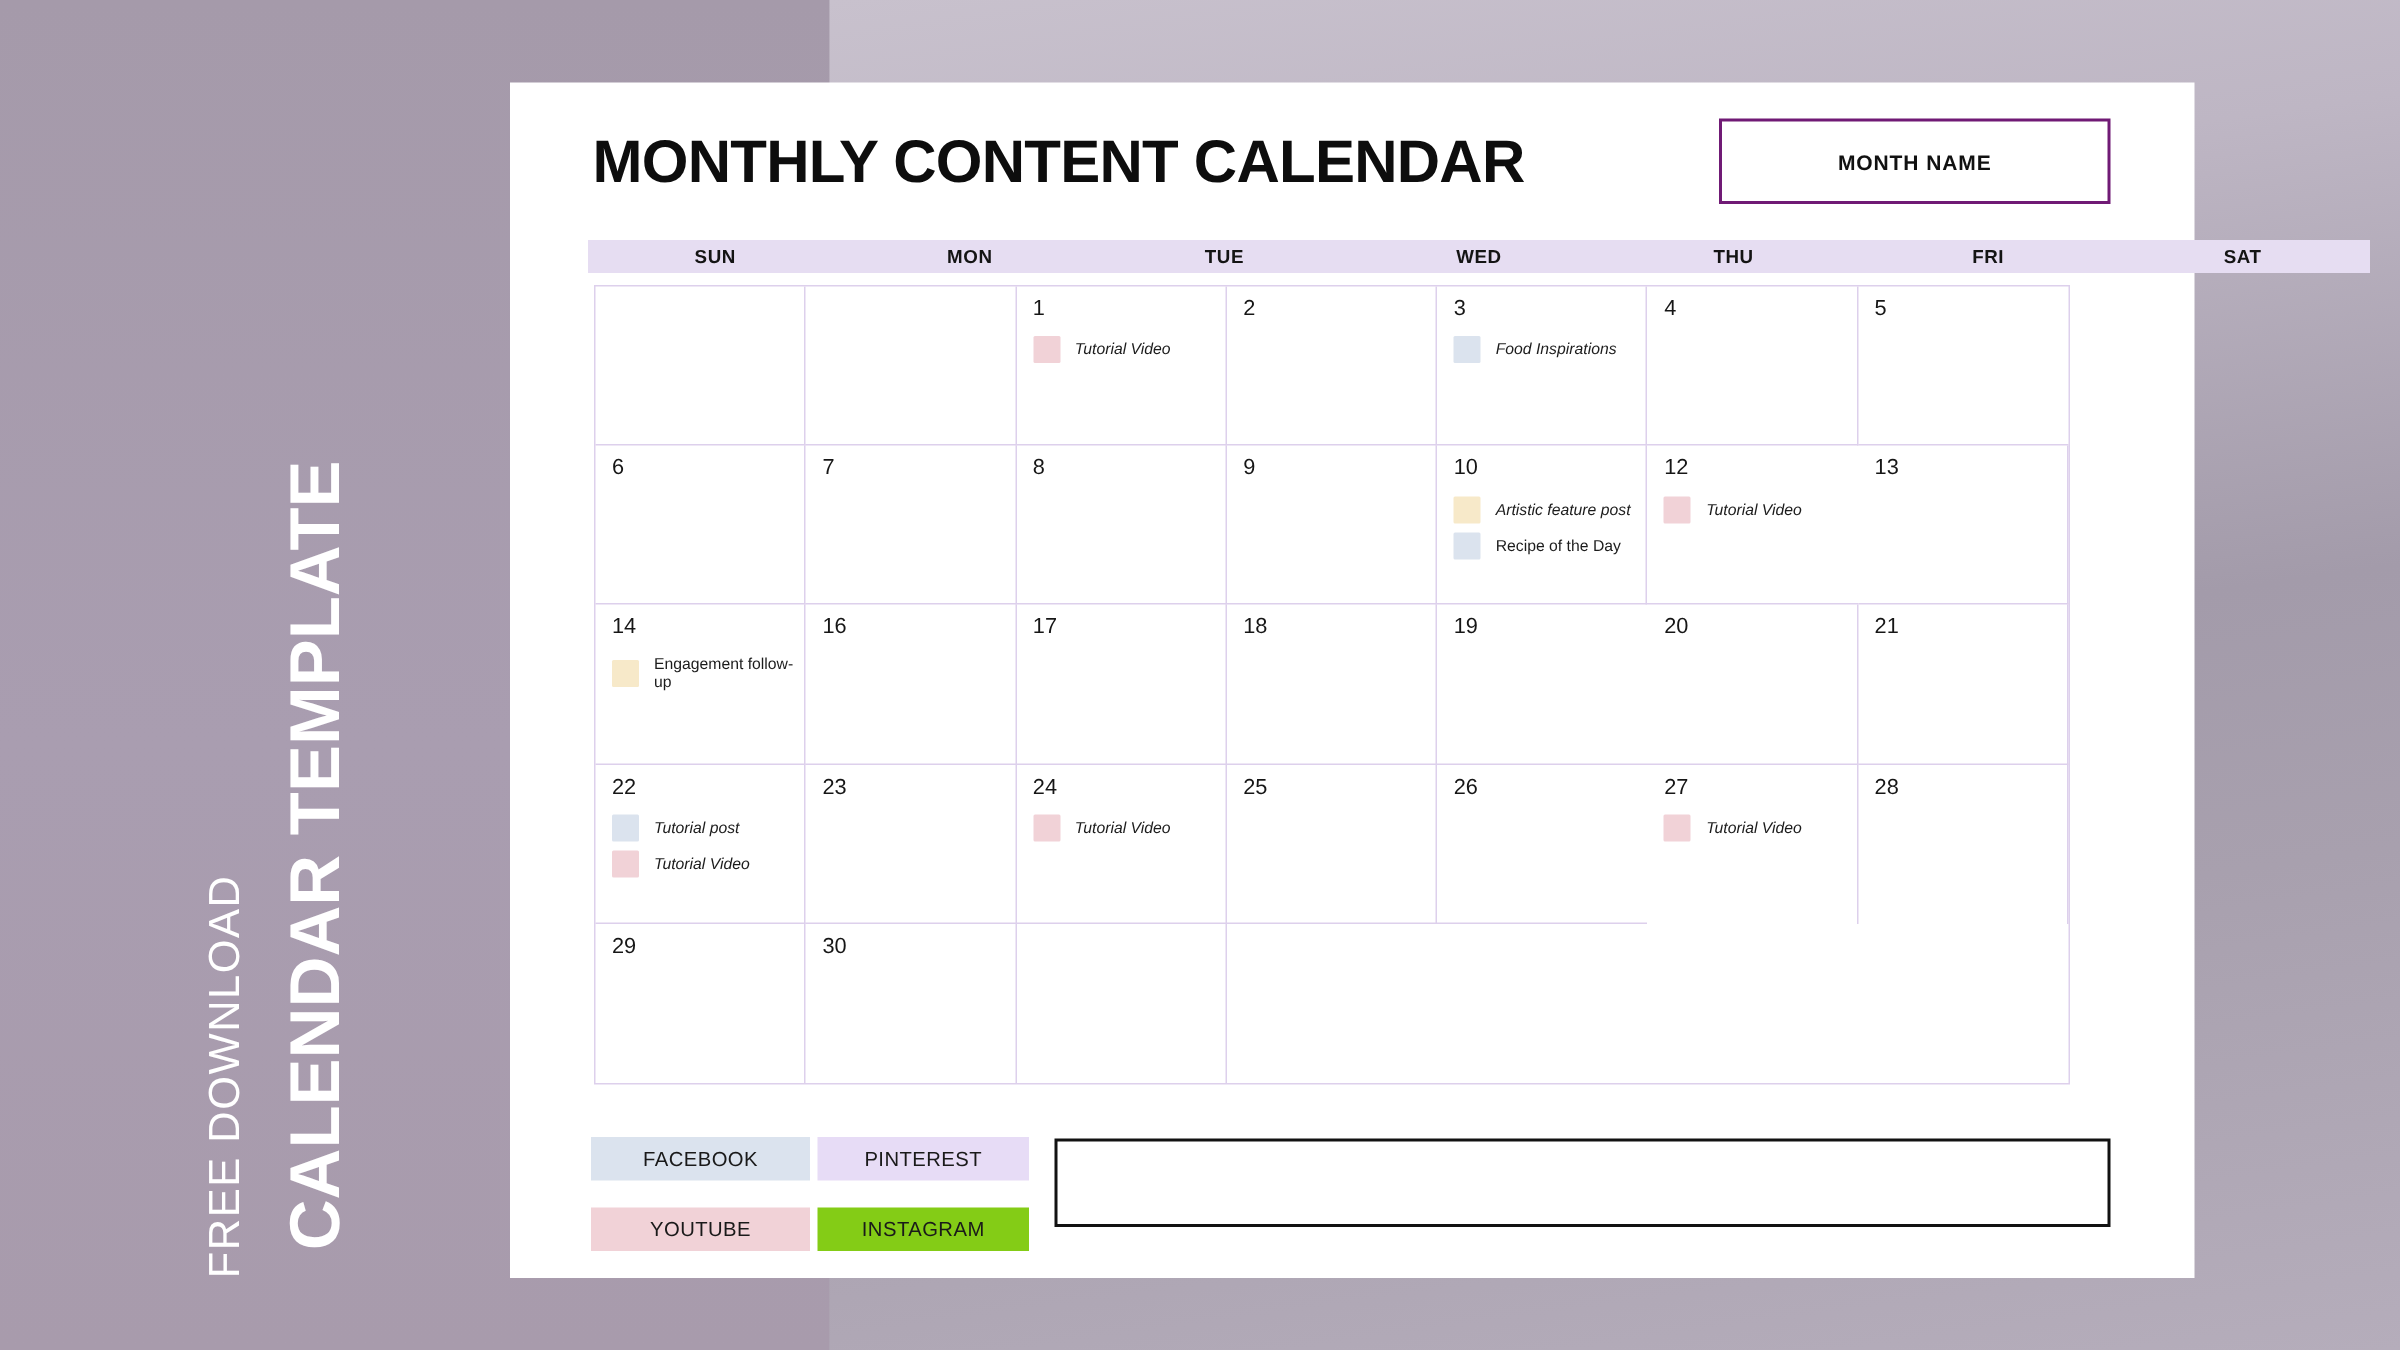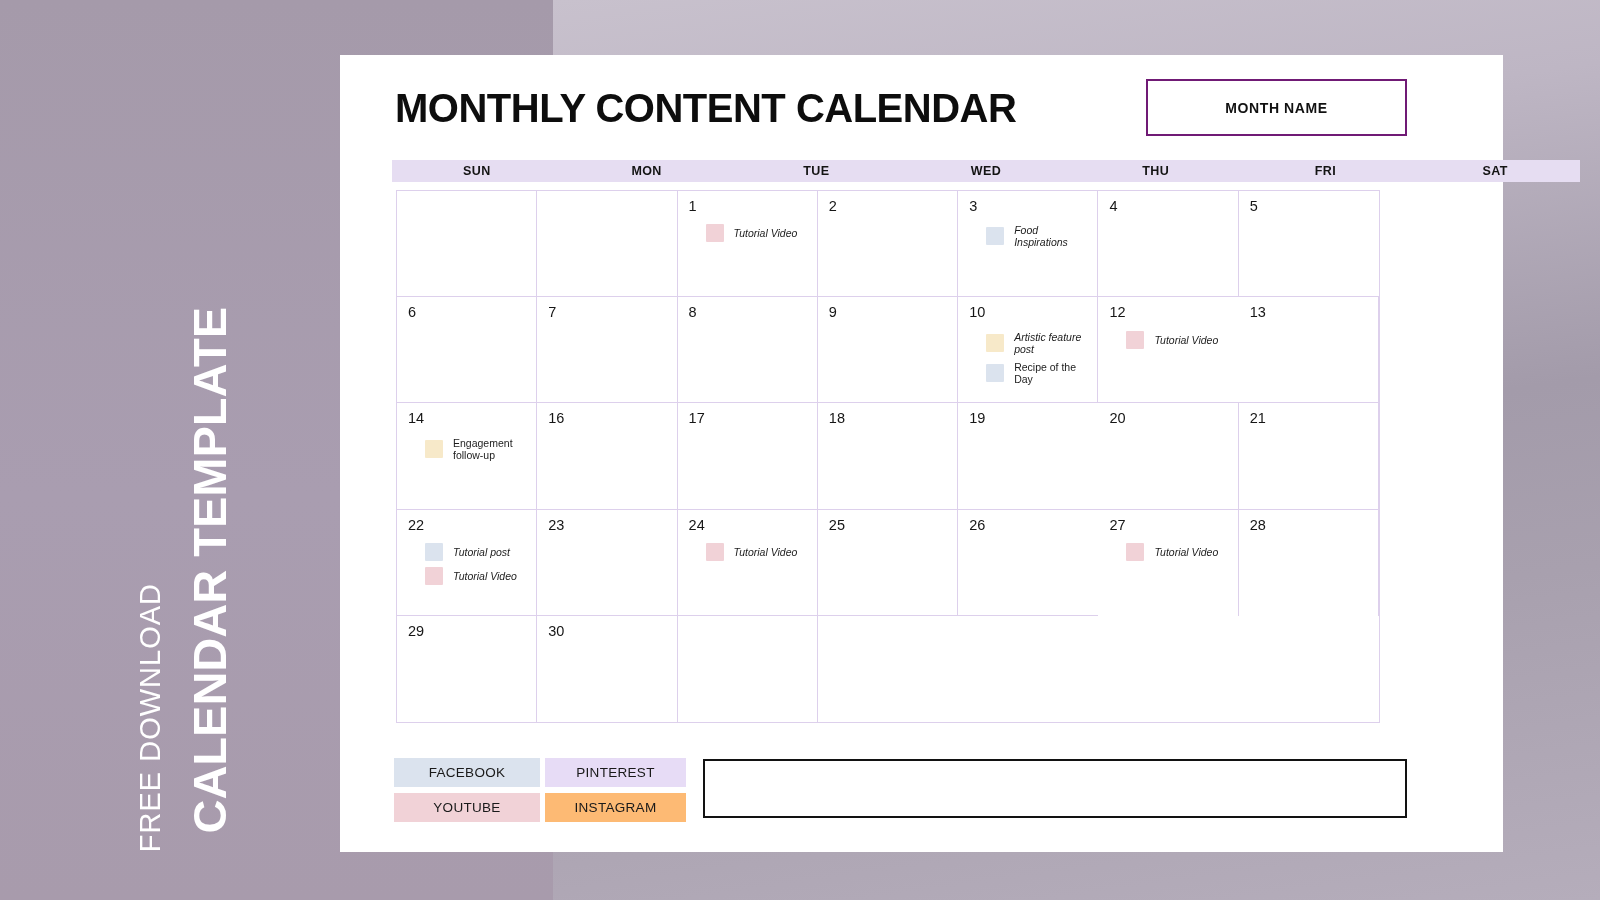--- a/index.html
+++ b/index.html
@@ -13,21 +13,21 @@
   .bg-right{position:absolute;left:553px;top:0;right:0;height:900px;
             background:linear-gradient(172deg,#c8c1cd 0%,#beb6c4 20%,#a39baa 50%,#a8a0ae 68%,#b5adbb 100%);}
 
   
   .vtext{position:absolute;color:#ffffff;writing-mode:vertical-rl;
          transform:rotate(180deg);white-space:nowrap;line-height:1;}
   .vtext.free{left:136px;bottom:48px;font-size:29px;font-weight:400;letter-spacing:1px;}
   .vtext.cal{left:186px;bottom:66px;font-size:47px;font-weight:700;letter-spacing:0px;}
 
   
-  .card{position:absolute;left:340px;top:55px;width:1123px;height:797px;background:#ffffff;padding-left:40px;}
+  .card{position:absolute;left:340px;top:55px;width:1123px;height:797px;background:#ffffff;}
 
   .title{position:absolute;left:55px;top:30px;margin:0;font-size:40px;line-height:1.15;
          font-weight:800;letter-spacing:-0.5px;color:#0d0d0d;}
   .month-box{position:absolute;left:806px;top:24px;width:257px;height:53px;
              border:2px solid #701a75;display:flex;align-items:center;justify-content:center;}
   .month-box span{font-size:14px;font-weight:700;letter-spacing:0.6px;color:#111;}
 
   .weekday-bar{position:absolute;left:52px;top:105px;width:1188px;height:22px;
                background:#e6ddf2;display:grid;grid-template-columns:repeat(7,1fr);}
   .weekday-bar div{display:flex;align-items:center;justify-content:center;
@@ -36,27 +36,27 @@
   .grid{position:absolute;left:56px;top:135px;width:984px;height:533px;
         border:1px solid #ddd0ec;display:grid;
         grid-template-columns:repeat(7,1fr);grid-template-rows:repeat(5,1fr);
         box-sizing:border-box;background:#fff;}
   .cell{border-right:1px solid #ddd0ec;border-bottom:1px solid #ddd0ec;
         padding:7px 4px 4px 11px;box-sizing:border-box;overflow:hidden;}
   .cell.last-col{border-right:none;}
   .cell.last-row{border-bottom:none;}
   .day-num{font-size:14.5px;font-weight:500;color:#161616;line-height:1.2;}
   .events{margin-top:9px;display:flex;flex-direction:column;gap:6px;}
-  .event{display:flex;align-items:center;gap:10px;margin-left:17px;}
+  .event{display:flex;align-items:center;gap:10px;}
   .sq{width:18px;height:18px;border-radius:1px;flex:0 0 auto;}
   .lbl{font-size:10.5px;color:#1c1c1c;}
   .lbl.it{font-style:italic;}
 
   .legend{position:absolute;left:54px;top:703px;display:grid;
-          grid-template-columns:146px 141px;grid-auto-rows:29px;gap:6px 5px;}
+          grid-template-columns:146px 141px;grid-auto-rows:29px;gap:18px 5px;}
   .chip{display:flex;align-items:center;justify-content:center;
         font-size:13.5px;font-weight:500;letter-spacing:0.3px;color:#1a1a1a;}
 
   .notes-box{position:absolute;left:363px;top:704px;width:700px;height:55px;
              border:2px solid #121212;background:#fff;}
 </style>
 </head>
 <body>
 
 <div class="stage">
@@ -227,18 +227,18 @@
           <div class="day-num">30</div>
         </div>
         <div class="cell last-row"></div>
         <div class="cell last-col last-row"></div>
       </div>
 
     <div class="legend" id="legend">
         <div class="chip" style="background: rgb(219, 227, 238);">FACEBOOK</div>
         <div class="chip" style="background: rgb(231, 220, 246);">PINTEREST</div>
         <div class="chip" style="background: rgb(241, 210, 215);">YOUTUBE</div>
-        <div class="chip" style="background: #fdba74;">INSTAGRAM</div>
+        <div class="chip" style="background: #84cc16;">INSTAGRAM</div>
       </div>
 
     <div class="notes-box"></div>
   </div>
 </div>
 
 </body></html>

